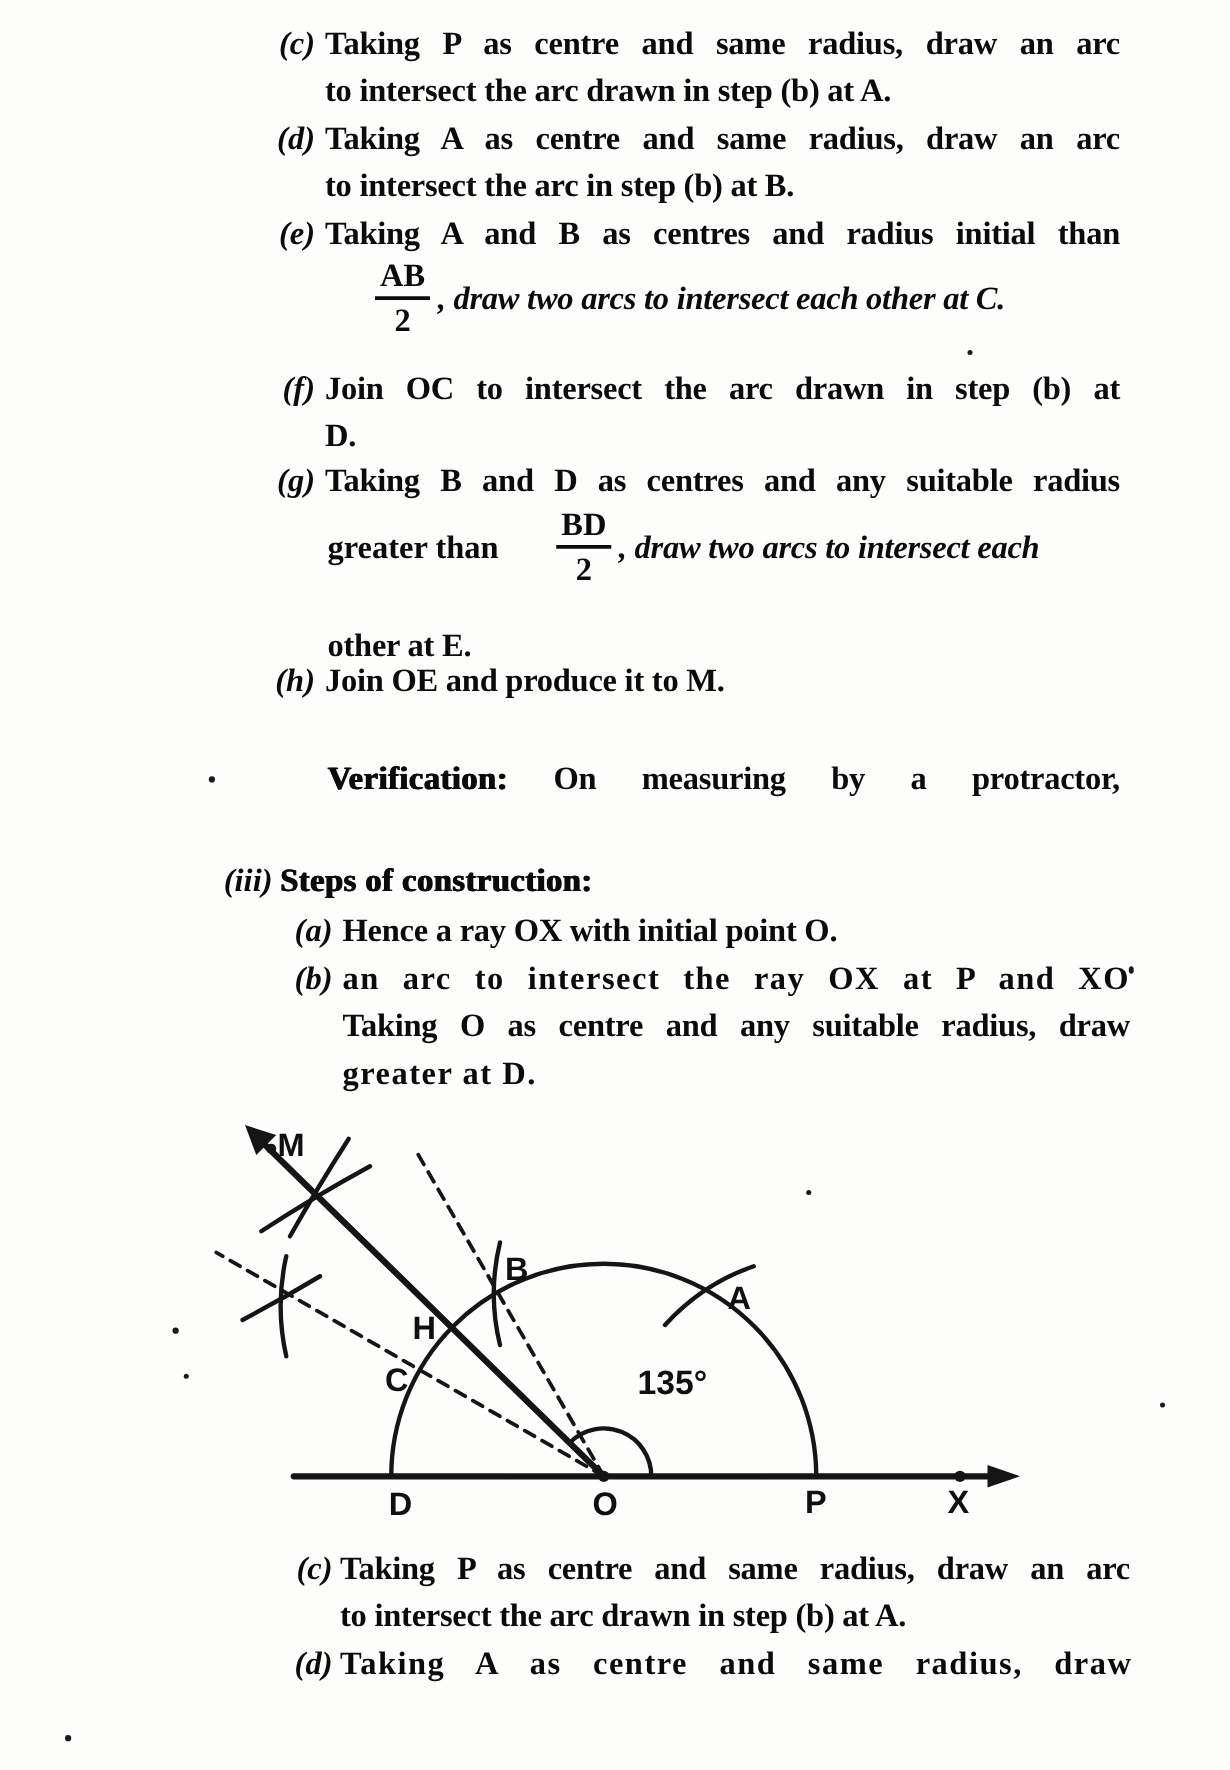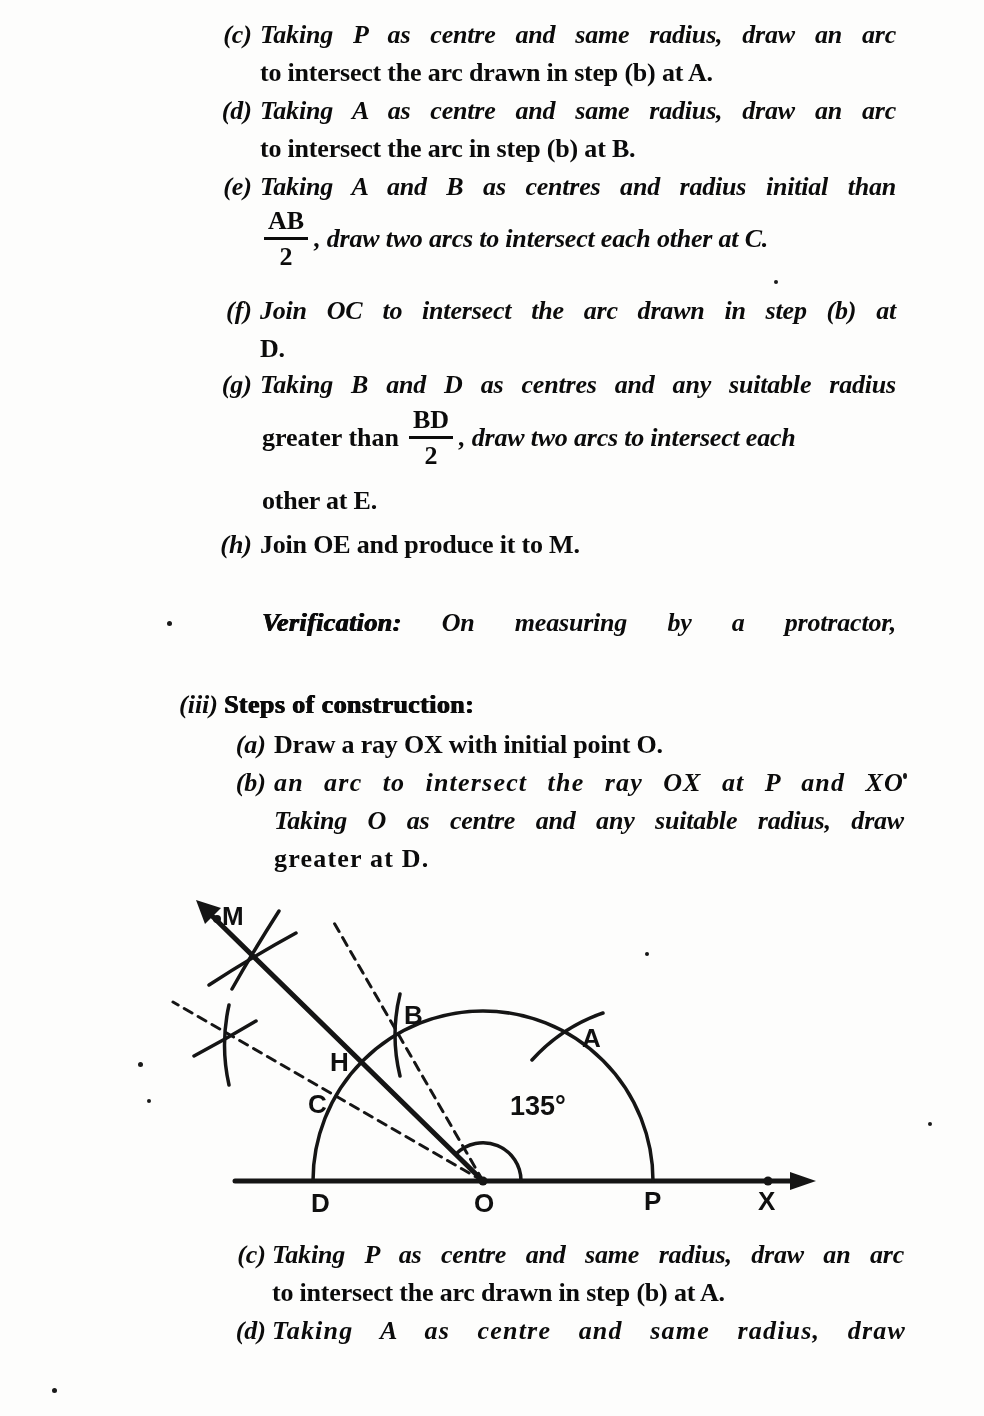--- a/index.html
+++ b/index.html
@@ -4,29 +4,29 @@
 <style>
   html,body { margin:0; padding:0; background:#e8e8e8; }
   .page {
     position:relative; width:984px; height:1416px; margin:0 auto;
     background:#fdfdfc; overflow:hidden;
     font-family:"Liberation Serif","DejaVu Serif",serif;
     font-weight:700; color:#0b0b0b;
   }
   .blk { position:absolute; }
   .line { font-size:26px; line-height:38px; letter-spacing:-0.2px; white-space:nowrap; }
-  .just { white-space:normal; text-align:justify; text-align-last:justify; text-justify:inter-word;font-style:italic; }
+  .just { white-space:normal; text-align:justify; text-align-last:justify; text-justify:inter-word; }
   .sp { letter-spacing:1.2px; }
   .lbl {
     position:absolute; left:-56px; width:48px; text-align:right;
     font-style:italic; font-size:26px; line-height:38px;
   }
   .xb { text-shadow:0.7px 0 0 currentColor, -0.3px 0 0 currentColor; letter-spacing:0.4px; }
   .fracline { display:flex; align-items:center; font-size:26px; }
-  .frac { display:inline-block; text-align:center; margin-right:6px; }
+  .frac { display:inline-block; text-align:center; margin-right:6px;margin-left:36px; }
   .frac .num { display:block; line-height:32px; padding:0 4px; border-bottom:3px solid #0b0b0b; }
   .frac .den { display:block; line-height:33px; }
   .after { line-height:38px; letter-spacing:-0.2px; white-space:nowrap;font-style:italic; }
   .before { line-height:38px; margin-right:10px; white-space:nowrap; }
   .dot { position:absolute; background:#1a1a1a; border-radius:50%; }
   svg text { font-family:"Liberation Sans","DejaVu Sans",sans-serif; font-weight:bold; fill:#101010; }
 </style>
 </head>
 <body>
 
@@ -68,41 +68,41 @@
     <div class="line just">Taking B and D as centres and any suitable radius</div>
   </div>
   <div class="blk fracline" style="left:262px; top:404px;">
     <span class="before">greater than</span>
     <span class="frac">
       <span class="num">BD</span>
       <span class="den">2</span>
     </span>
     <span class="after">, draw two arcs to intersect each</span>
   </div>
-  <div class="blk line" style="left:262px; top:482px;">other at E.</div>
+  <div class="blk line" style="left:262px; top:498px;">other at E.</div>
 
   <div class="blk" style="left:260px; top:526px; width:636px;">
     <span class="lbl">(h)</span>
     <div class="line">Join OE and produce it to M.</div>
   </div>
 
 
   <div class="blk line just" style="left:262px; top:604px; width:634px;">
     <span class="xb">Verification:</span>
     <span>On measuring by a protractor,</span>
   </div>
 
   <div class="blk" style="left:224px; top:686px;">
     <span class="lbl" style="left:-56px; width:50px;">(iii)</span>
     <div class="line xb">Steps of construction:</div>
   </div>
 
   <div class="blk" style="left:274px; top:726px; width:630px;">
     <span class="lbl" style="left:-52px; width:44px;">(a)</span>
-    <div class="line">Draw a ray OX with initial point O.</div>
+    <div class="line">Hence a ray OX with initial point O.</div>
   </div>
 
   <div class="blk" style="left:274px; top:764px; width:630px;">
     <span class="lbl" style="left:-52px; width:44px;">(b)</span>
     <div class="line just sp">an arc to intersect the ray OX at P and XO</div>
     <div class="line just">Taking O as centre and any suitable radius, draw</div>
     <div class="line sp">greater at D.</div>
   </div>
 
   <svg width="700" height="332" viewBox="0 0 700 332" style="position:absolute; left:130px; top:893px;">

